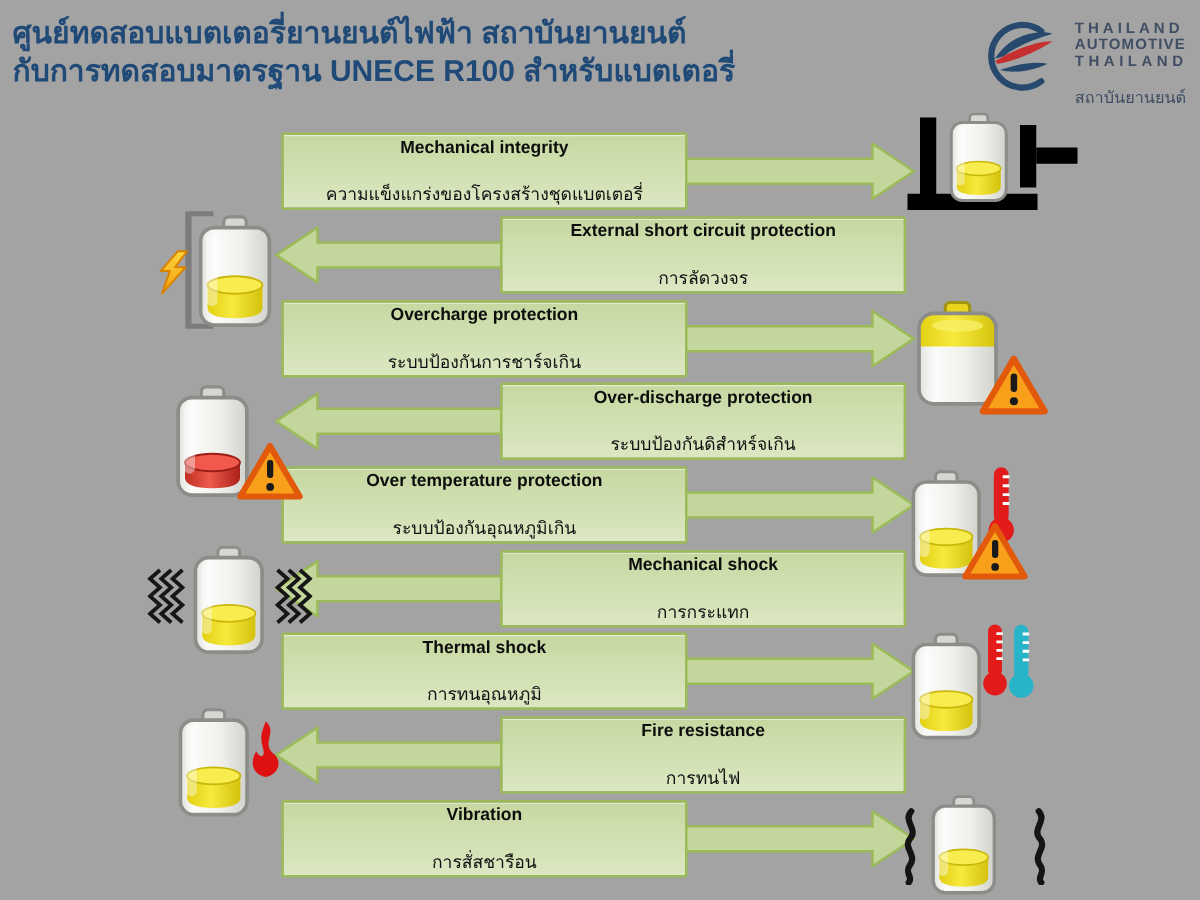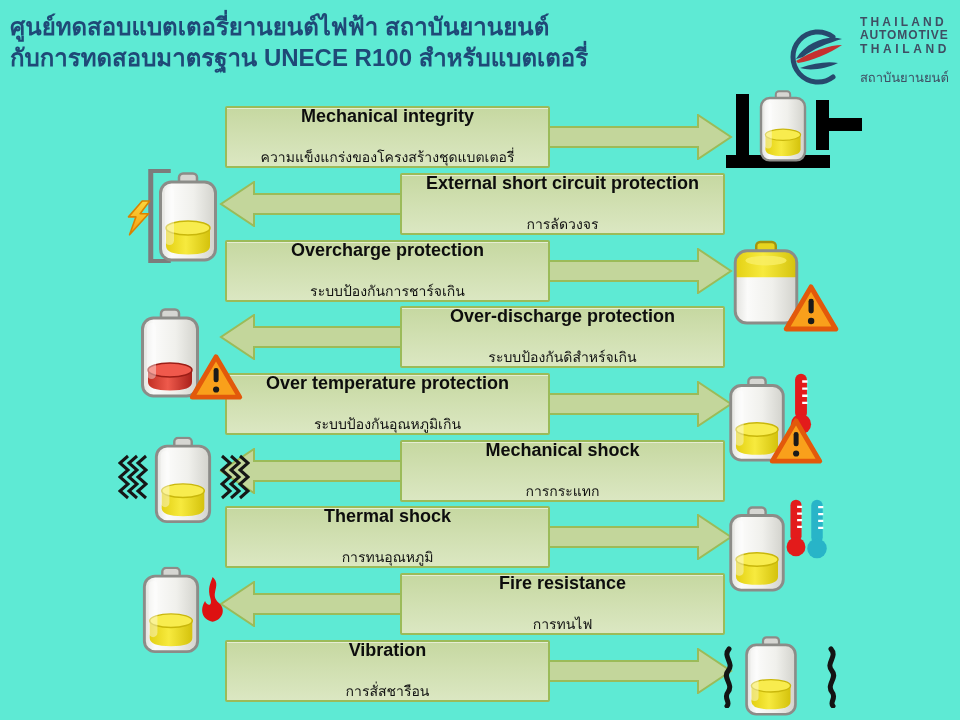--- a/index.html
+++ b/index.html
@@ -1,33 +1,33 @@
 <!DOCTYPE html>
 <html><head>
 <meta charset="utf-8">
 <style>
   html,body{margin:0;padding:0;background:#fff;}
-  .slide{position:relative;width:960px;height:720px;background:#5eead4;overflow:hidden;
+  .slide{position:relative;width:960px;height:720px;background:#a3a3a3;overflow:hidden;
          font-family:"Liberation Sans","DejaVu Sans",sans-serif;}
   
   .title{position:absolute;left:10px;top:12px;font-size:24px;font-weight:bold;
          color:#1f4977;line-height:1.28;}
   
-  .logo{position:absolute;right:10px;top:16px;display:flex;align-items:flex-end;gap:15px;}
+  .logo{position:absolute;right:10px;top:16px;display:flex;align-items:flex-start;gap:15px;}
   .logo-text{display:flex;flex-direction:column;line-height:1.12;color:#3f4e63;}
   .logo-text .l1{font-size:12px;font-weight:bold;letter-spacing:3.2px;}
   .logo-text .l2{font-size:12px;font-weight:bold;letter-spacing:0.9px;}
   .logo-text .l3{font-size:12px;font-weight:bold;letter-spacing:3.6px;}
   .logo-text .l4{font-size:13px;margin-top:15px;}
   
   .box{position:absolute;width:321px;height:58px;border:2px solid #9bbb59;border-radius:2px;
        background:linear-gradient(180deg,#c6d8a1 0%,#d0dfb0 45%,#dbe7c2 100%);
        box-shadow:inset 0 1px 0 rgba(255,255,255,.55);
        display:flex;flex-direction:column;justify-content:center;align-items:center;text-align:center;}
-  .box .en{font-weight:bold;font-size:18px;color:#0d0d0d;}
+  .box .en{font-weight:bold;font-size:14px;color:#0d0d0d;}
   .box .th{font-size:14px;color:#111;margin-top:19px;}
   .row-right .box{left:225px;}
   .row-left  .box{left:400px;}
   .arrow{position:absolute;width:185px;height:46px;}
   
   .icon{position:absolute;}
   .icon svg,.icon div{position:absolute;}
   .pr-bar{background:#000;}
 </style>
 </head>

